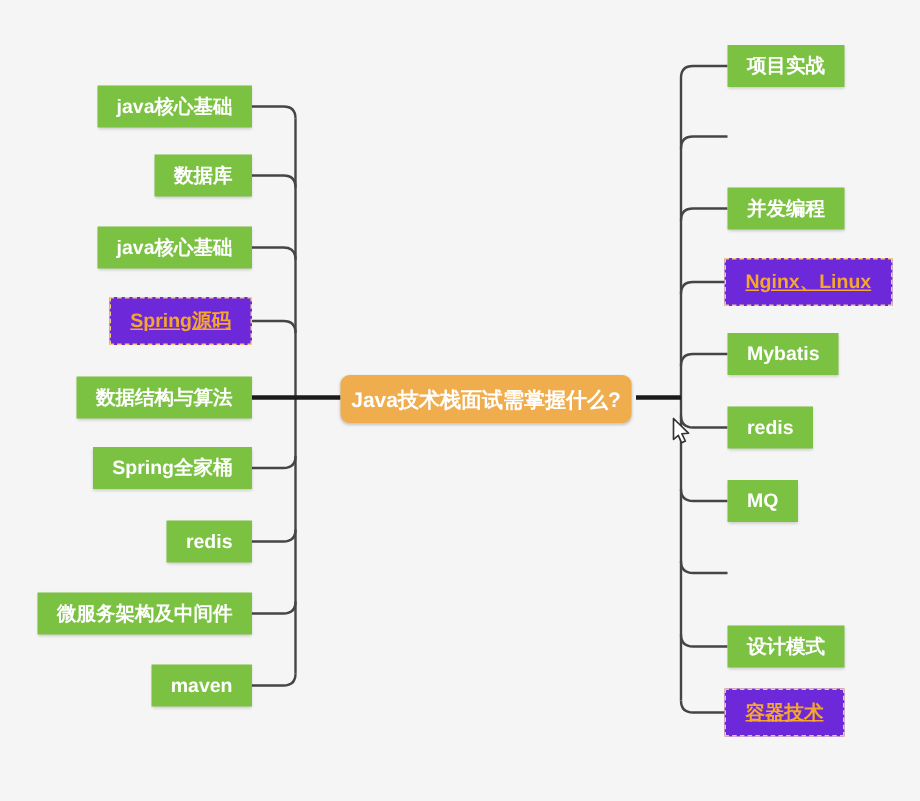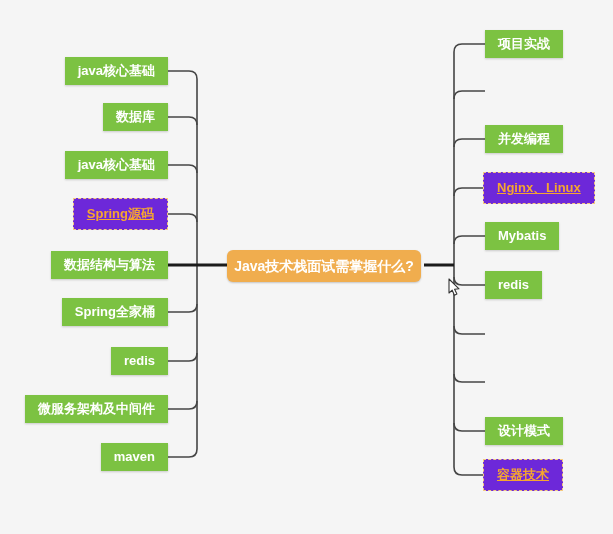--- a/index.html
+++ b/index.html
@@ -100,20 +100,21 @@
   <div class="node" style="top:298px;right:445px"><span>Spring全家桶</span></div>
   <div class="node" style="top:347px;right:445px"><span>redis</span></div>
   <div class="node" style="top:395px;right:445px"><span>微服务架构及中间件</span></div>
   <div class="node" style="top:443px;right:445px"><span>maven</span></div>
 
   <div class="node" style="top:30px;left:485px"><span>项目实战</span></div>
   <div class="node" style="top:125px;left:485px"><span>并发编程</span></div>
   <div class="node dashed" style="top:172px;left:483px"><span>Nginx、Linux</span></div>
   <div class="node" style="top:222px;left:485px"><span>Mybatis</span></div>
   <div class="node" style="top:271px;left:485px"><span>redis</span></div>
+  <div class="node" style="top:320px;left:485px"><span>MQ</span></div>
   <div class="node" style="top:417px;left:485px"><span>设计模式</span></div>
   <div class="node dashed" style="top:459px;left:483px"><span>容器技术</span></div>
 
   <svg class="cursor" viewBox="0 0 14 20">
     <path d="M2 1 L2 15 L5.2 12.2 L7.4 17.2 L9.9 16 L7.6 11.2 L12 10.8 Z" fill="#ffffff" stroke="#333333" stroke-width="1.1" stroke-linejoin="round"></path>
   </svg>
 
 </div>
 
 </body></html>

